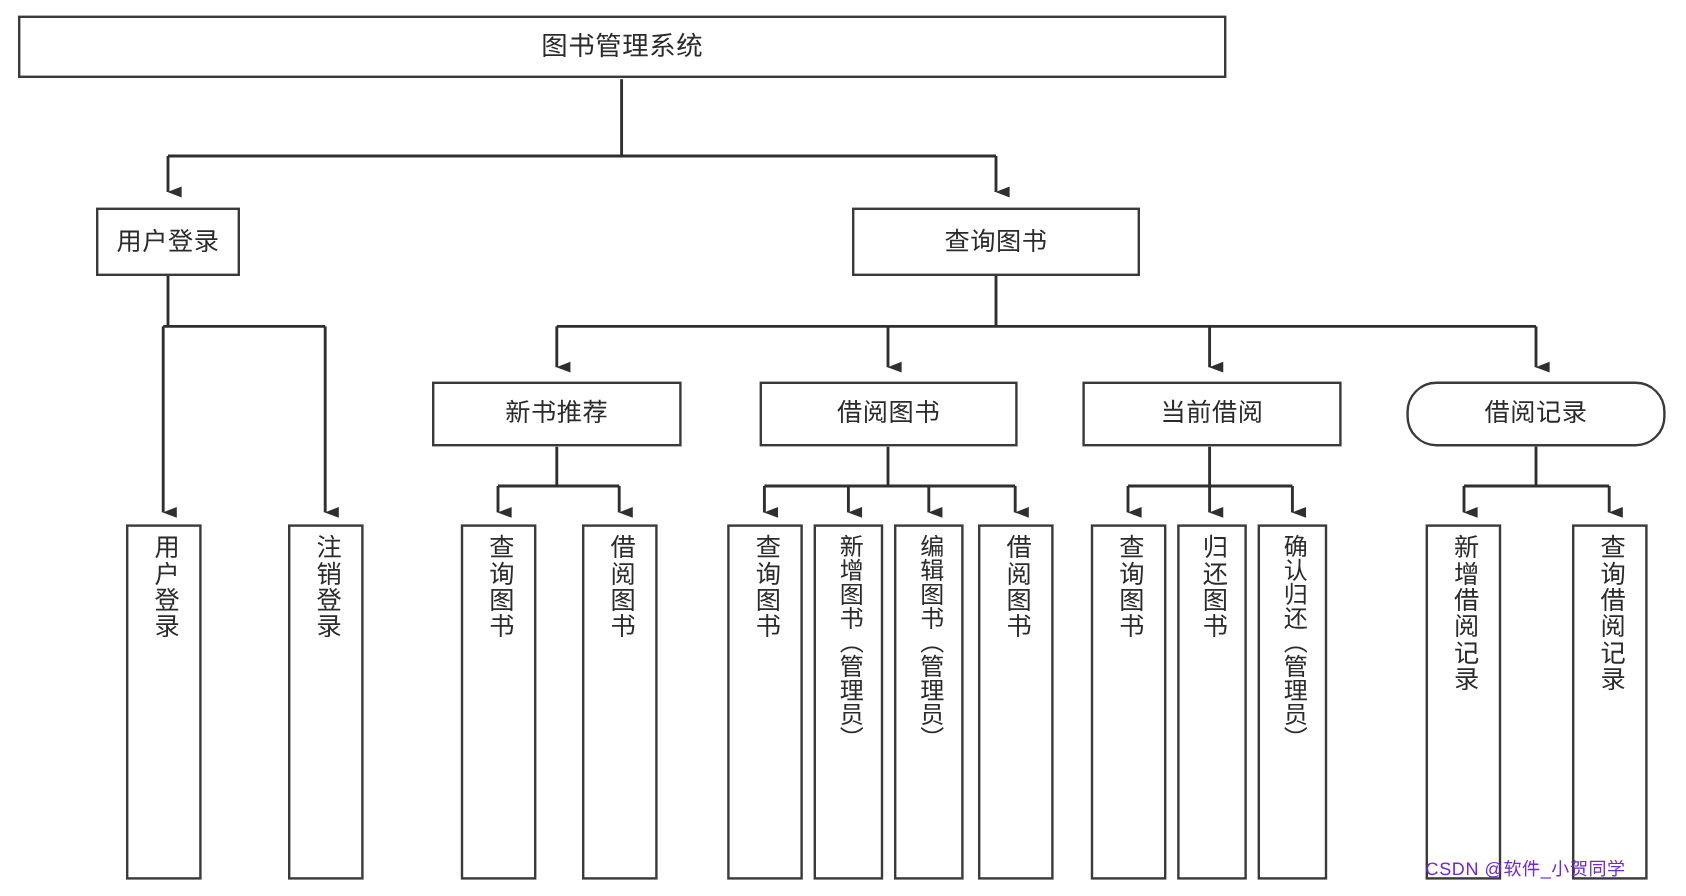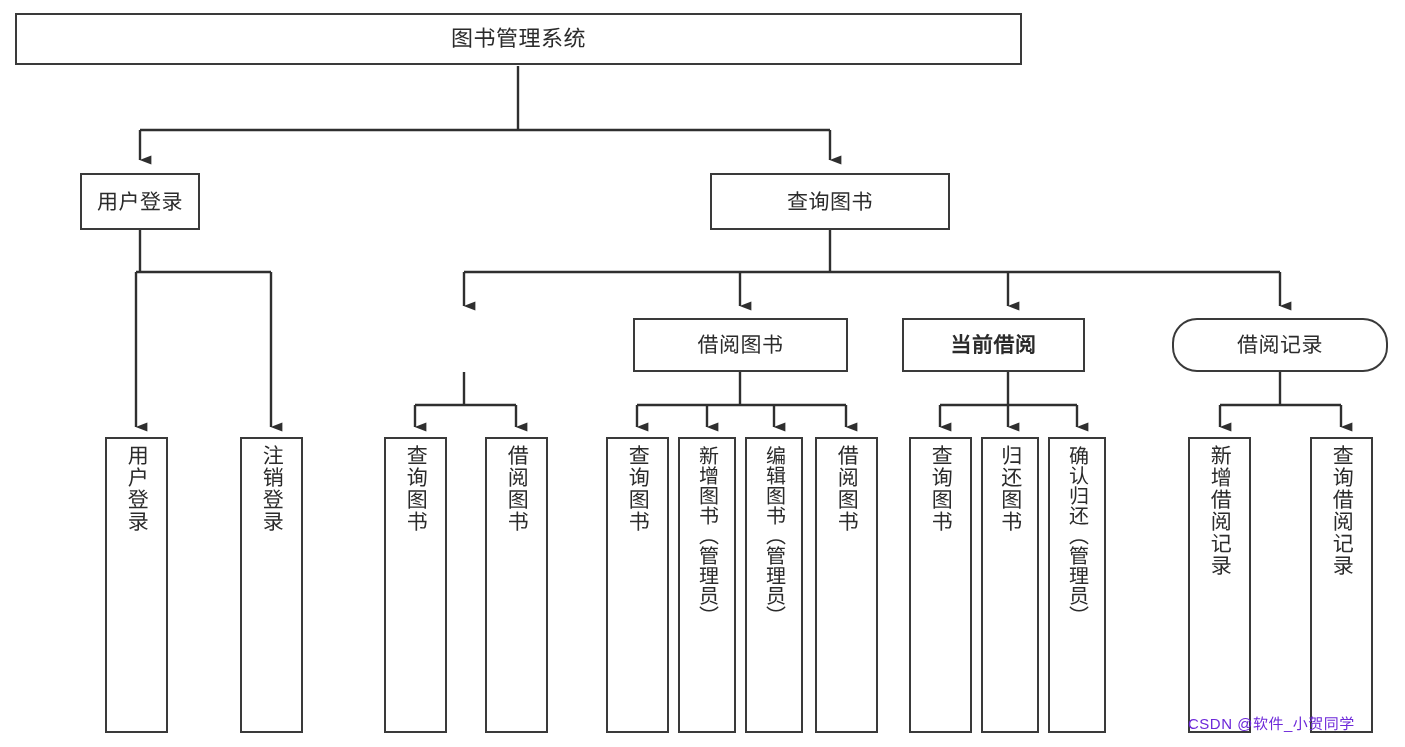--- a/index.html
+++ b/index.html
@@ -134,24 +134,27 @@
     <span>图书管理系统</span>
   </div>
 
   <div class="node node-h" style="left:80px; top:173px; width:120px; height:57px;">
     <span>用户登录</span>
   </div>
   <div class="node node-h" style="left:710px; top:173px; width:240px; height:57px;">
     <span>查询图书</span>
   </div>
 
+  <div class="node node-h" style="left:360px; top:318px; width:208px; height:54px;">
+    <span>新书推荐</span>
+  </div>
   <div class="node node-h" style="left:633px; top:318px; width:215px; height:54px;">
     <span>借阅图书</span>
   </div>
-  <div class="node node-h" style="left:902px; top:318px; width:183px; height:54px;font-weight:bold;">
+  <div class="node node-h" style="left:902px; top:318px; width:216px; height:54px;">
     <span>当前借阅</span>
   </div>
   <div class="node node-h" style="left:1172px; top:318px; width:216px; height:54px;border-radius:25px;">
     <span>借阅记录</span>
   </div>
 
   <div class="node node-v" style="left:105px; top:437px; width:63px; height:296px;">
     <span class="vtext">用户登录</span>
   </div>
   <div class="node node-v" style="left:240px; top:437px; width:63px; height:296px;">

